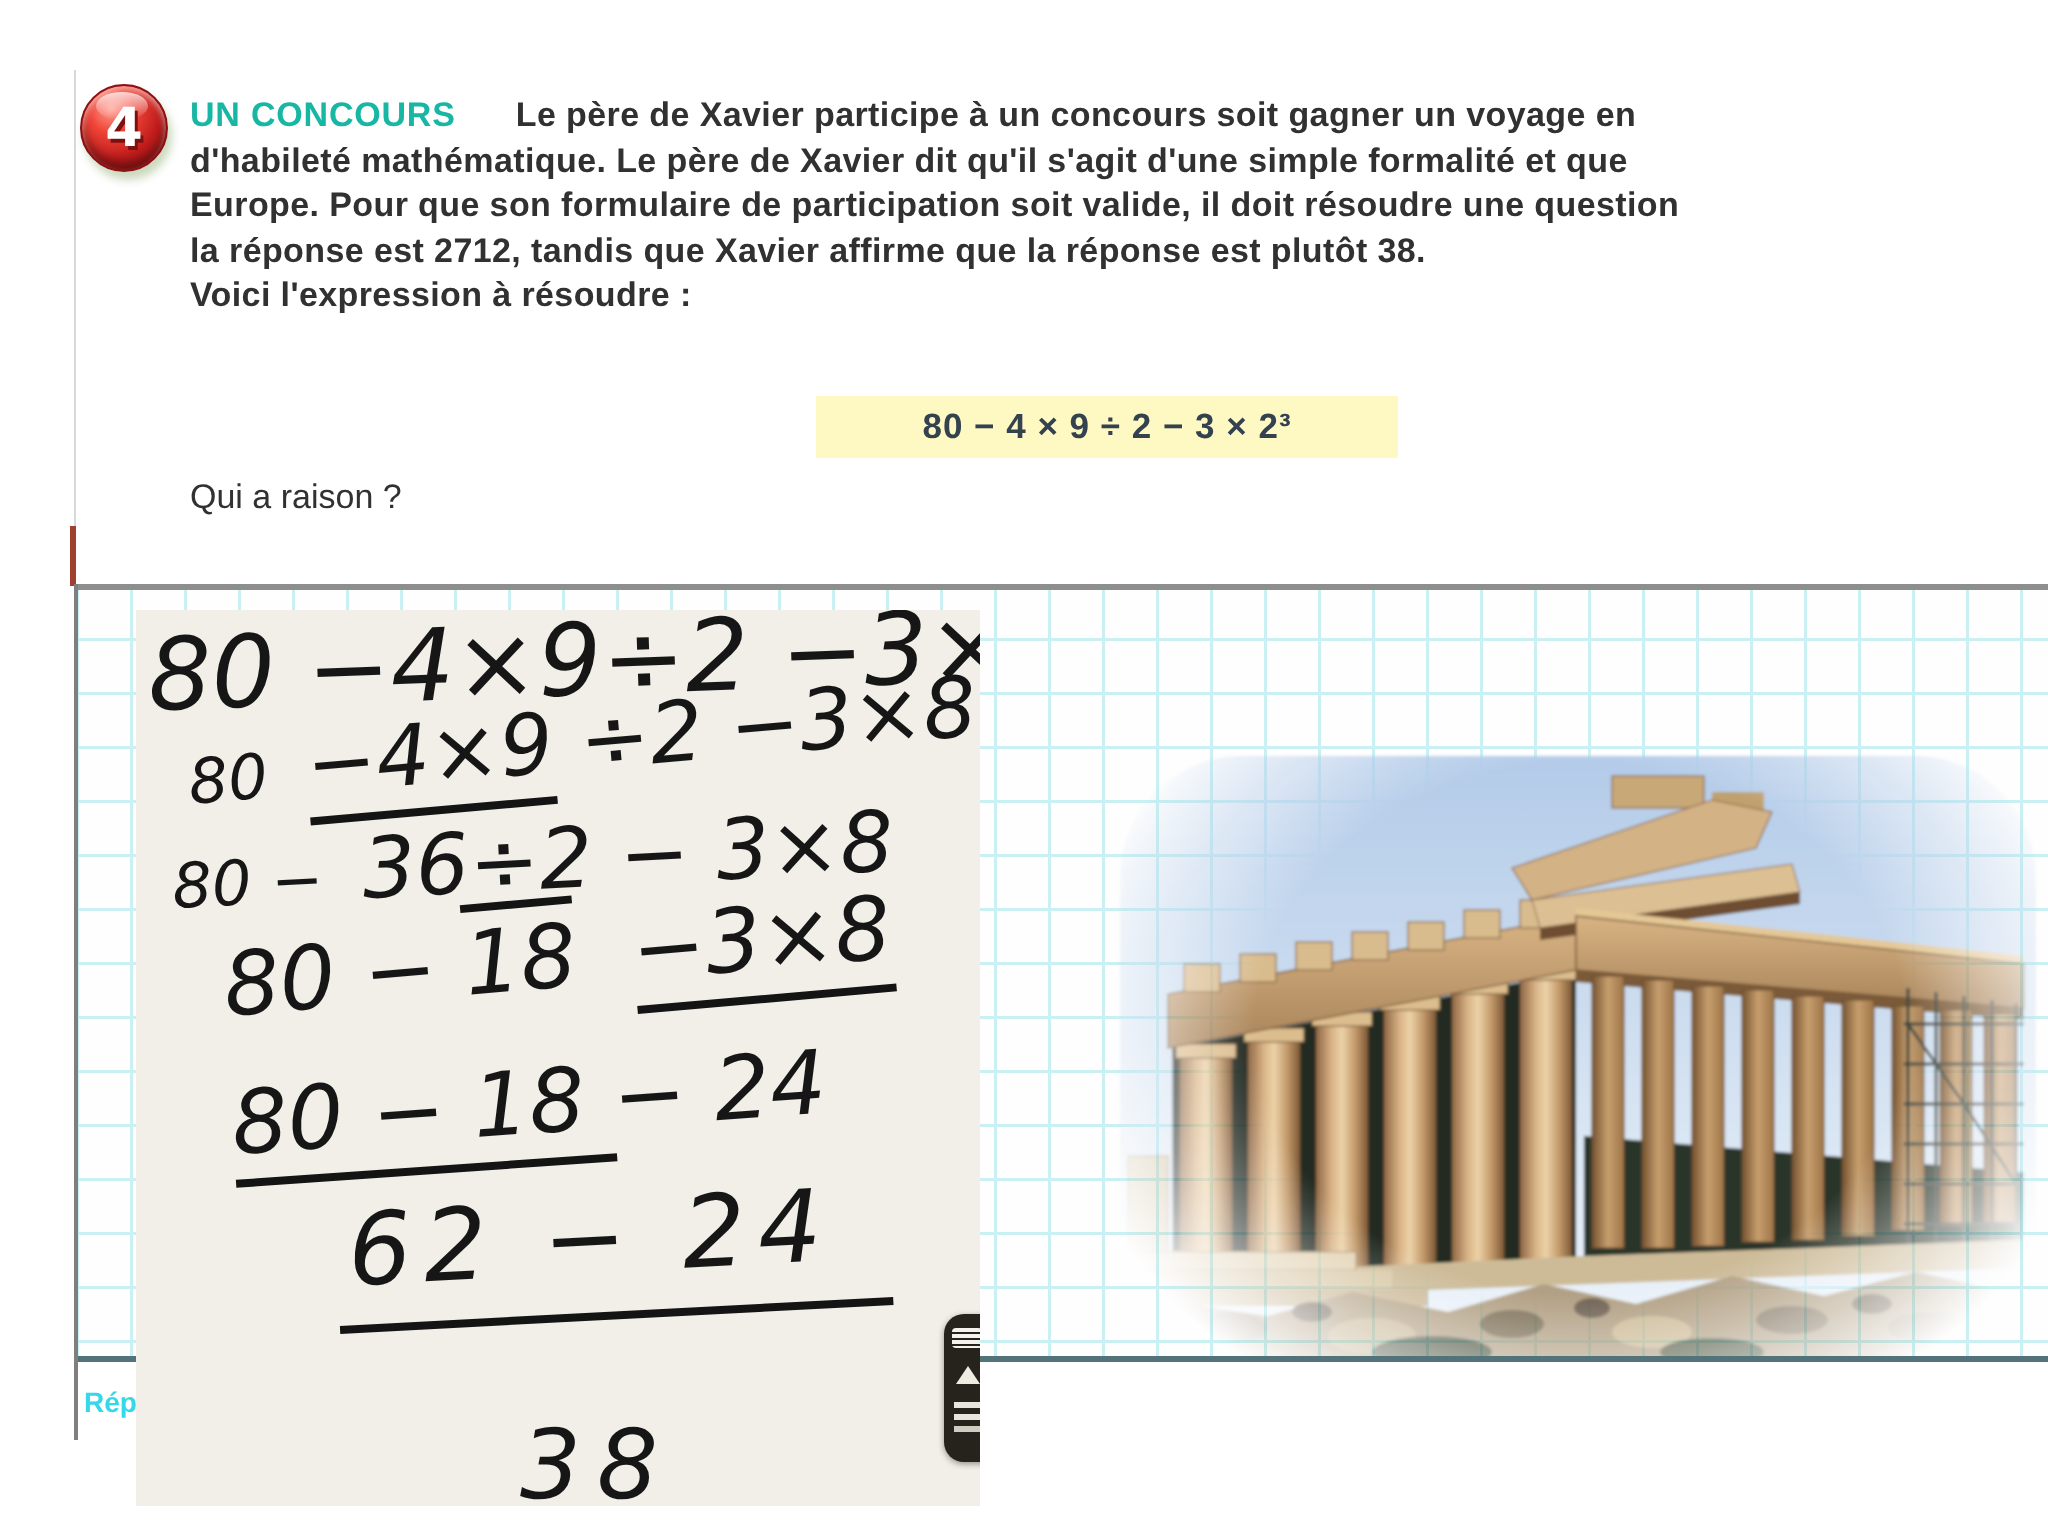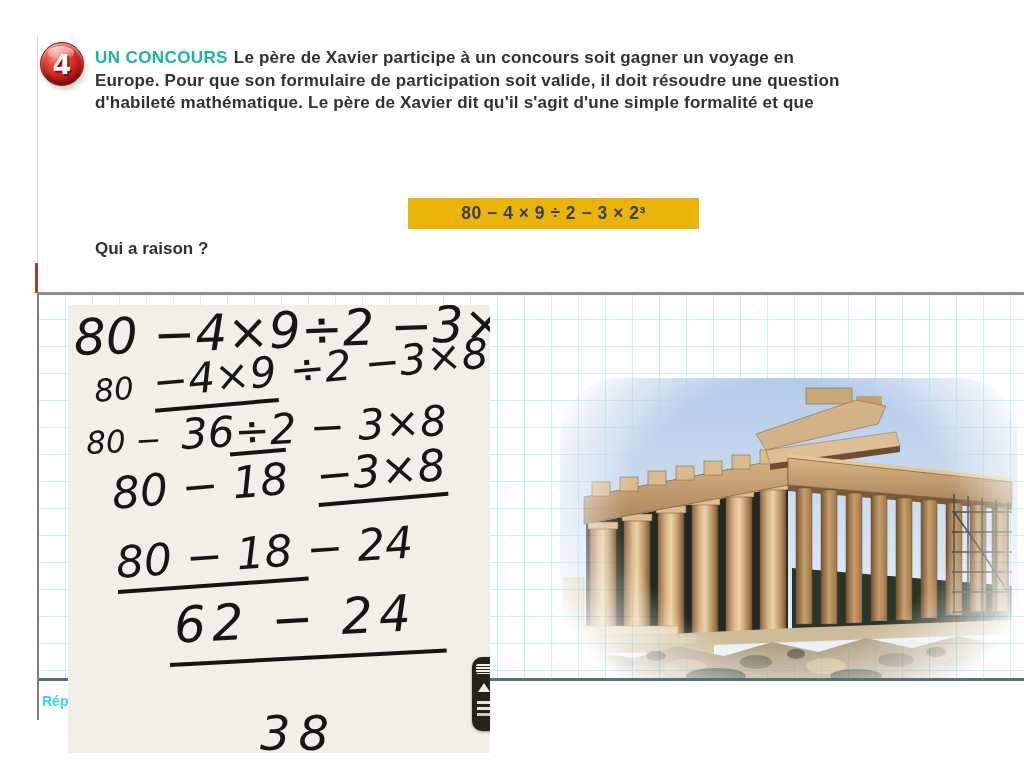--- a/index.html
+++ b/index.html
@@ -16,28 +16,28 @@
          box-shadow:inset 0 2px 3px rgba(255,255,255,.55),inset 0 -4px 5px rgba(0,0,0,.35),2px 4px 4px rgba(140,170,110,.45);
          border:1px solid #8c1010;display:flex;align-items:center;justify-content:center;}
   .badge:after{content:"";position:absolute;left:7px;top:3px;width:26px;height:14px;border-radius:50%;
          background:linear-gradient(rgba(255,255,255,.75),rgba(255,255,255,0));}
   .badge span{color:#fff;font-weight:bold;font-size:27px;font-family:"DejaVu Sans",sans-serif;
          text-shadow:1.5px 2px 0 #7d0f0f;position:relative;z-index:2;}
 
   
   .intro{position:absolute;left:95px;top:47px;color:#313131;font-size:17px;font-weight:700;
          letter-spacing:.2px;line-height:22.6px;white-space:nowrap;}
-  .intro .title{color:#18b7a3;margin-right:6px;letter-spacing:.4px;}
+  .intro .title{color:#18b7a3;margin-right:30px;letter-spacing:.4px;}
   .lead-in{white-space:nowrap;}
 
-  .expr-box{position:absolute;left:408px;top:198px;width:291px;height:31px;background:#eab308;
+  .expr-box{position:absolute;left:408px;top:198px;width:291px;height:31px;background:#fef9c3;
             display:flex;align-items:center;justify-content:center;}
   .expr-box span{color:#33424e;font-weight:700;font-size:17.5px;letter-spacing:.5px;}
 
-  .question{position:absolute;left:95px;top:239px;color:#313131;font-size:17px;font-weight:700;}
+  .question{position:absolute;left:95px;top:239px;color:#313131;font-size:17px;font-weight:400;}
 
   
   .grid-area{position:absolute;left:39px;top:292px;width:985px;height:386px;background:#fefefe;
              border-top:3px solid #8e8e8e;z-index:1;
              background-image:linear-gradient(#c9f1f3 1.5px,transparent 1.5px),
                               linear-gradient(90deg,#c9f1f3 1.5px,transparent 1.5px);
              background-size:27px 27px;background-position:-1px 24px;}
   .grid-bottom{position:absolute;left:39px;top:678px;width:985px;height:3px;background:#527379;z-index:3;}
   .grid-left{position:absolute;left:37px;top:292px;width:2px;height:428px;background:#7f7f7f;z-index:4;}
   .reponse{position:absolute;left:42px;top:693px;color:#35d8ea;font-size:14px;font-weight:700;z-index:2;}
@@ -82,22 +82,24 @@
 
   <div class="edge-line"></div>
   <div class="red-line"></div>
 
   <div class="badge">
     <span>4</span>
   </div>
 
   <div class="intro">
     <div><span class="title">UN CONCOURS</span><span>Le père de Xavier participe à un concours soit gagner un voyage en</span></div>
+    <div>d'habileté mathématique. Le père de Xavier dit qu'il s'agit d'une simple formalité et que</div>
     <div>Europe. Pour que son formulaire de participation soit valide, il doit résoudre une question</div>
-    <div>d'habileté mathématique. Le père de Xavier dit qu'il s'agit d'une simple formalité et que</div>
+    <div>la réponse est 2712, tandis que Xavier affirme que la réponse est plutôt 38.</div>
+    <div class="lead-in">Voici l'expression à résoudre :</div>
   </div>
 
   <div class="expr-box">
     <span>80 − 4 × 9 ÷ 2 − 3 × 2³</span>
   </div>
 
   <div class="question">Qui a raison ?</div>
 
   <div class="grid-area"></div>
   <div class="grid-bottom"></div>

